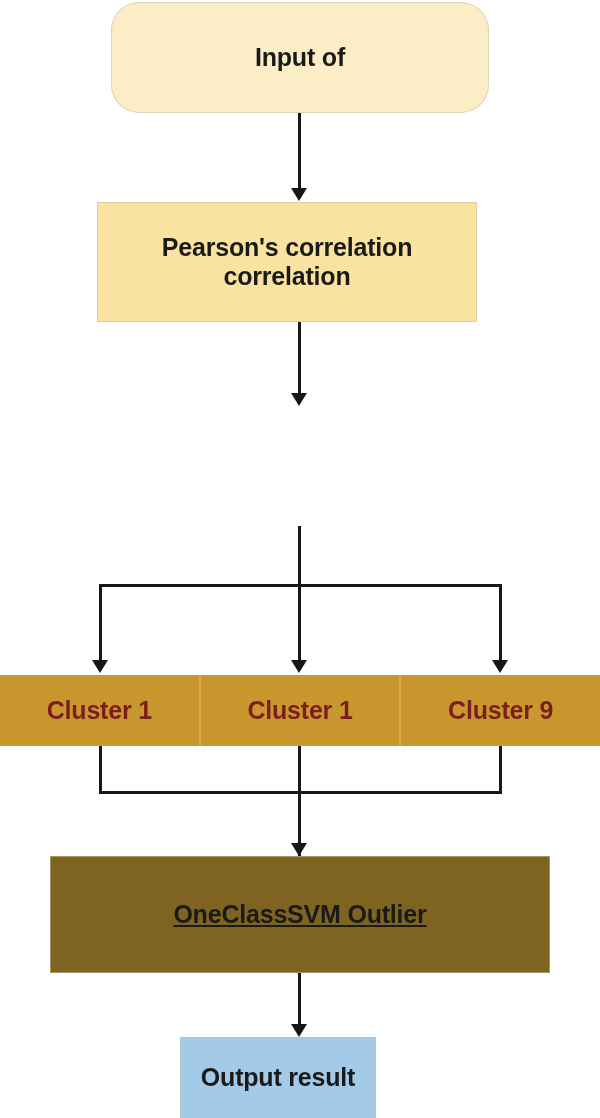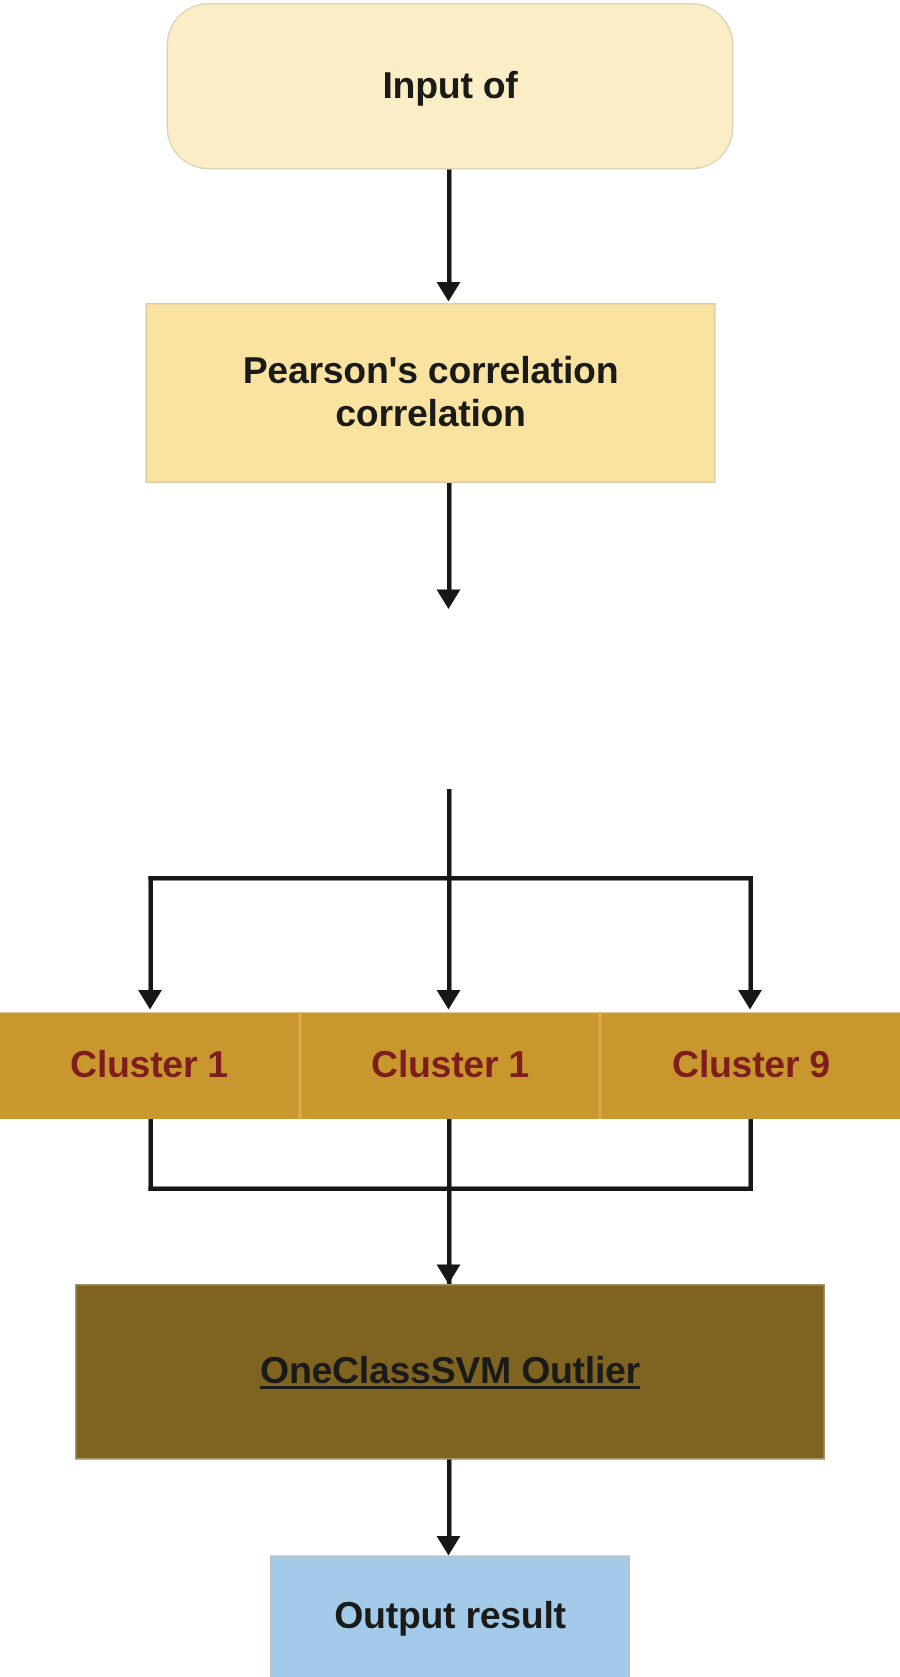--- a/index.html
+++ b/index.html
@@ -68,21 +68,21 @@
   .cluster-cell + .cluster-cell {
     border-left: 2px solid #dfa94a;
   }
   #node-svm {
     left: 50px; top: 856px; width: 500px; height: 117px;
     font-size: 25px;
     padding: 0 20px;
     text-decoration: underline;
   }
   #node-output {
-    left: 180px; top: 1037px; width: 240px; height: 81px;
+    left: 180px; top: 1037px; width: 196px; height: 81px;
     font-size: 25px;
     border-bottom: none;
   }
 
   
   .conn {
     position: absolute;
     background: #17171a;
   }
   .v-line { width: 3px; }

